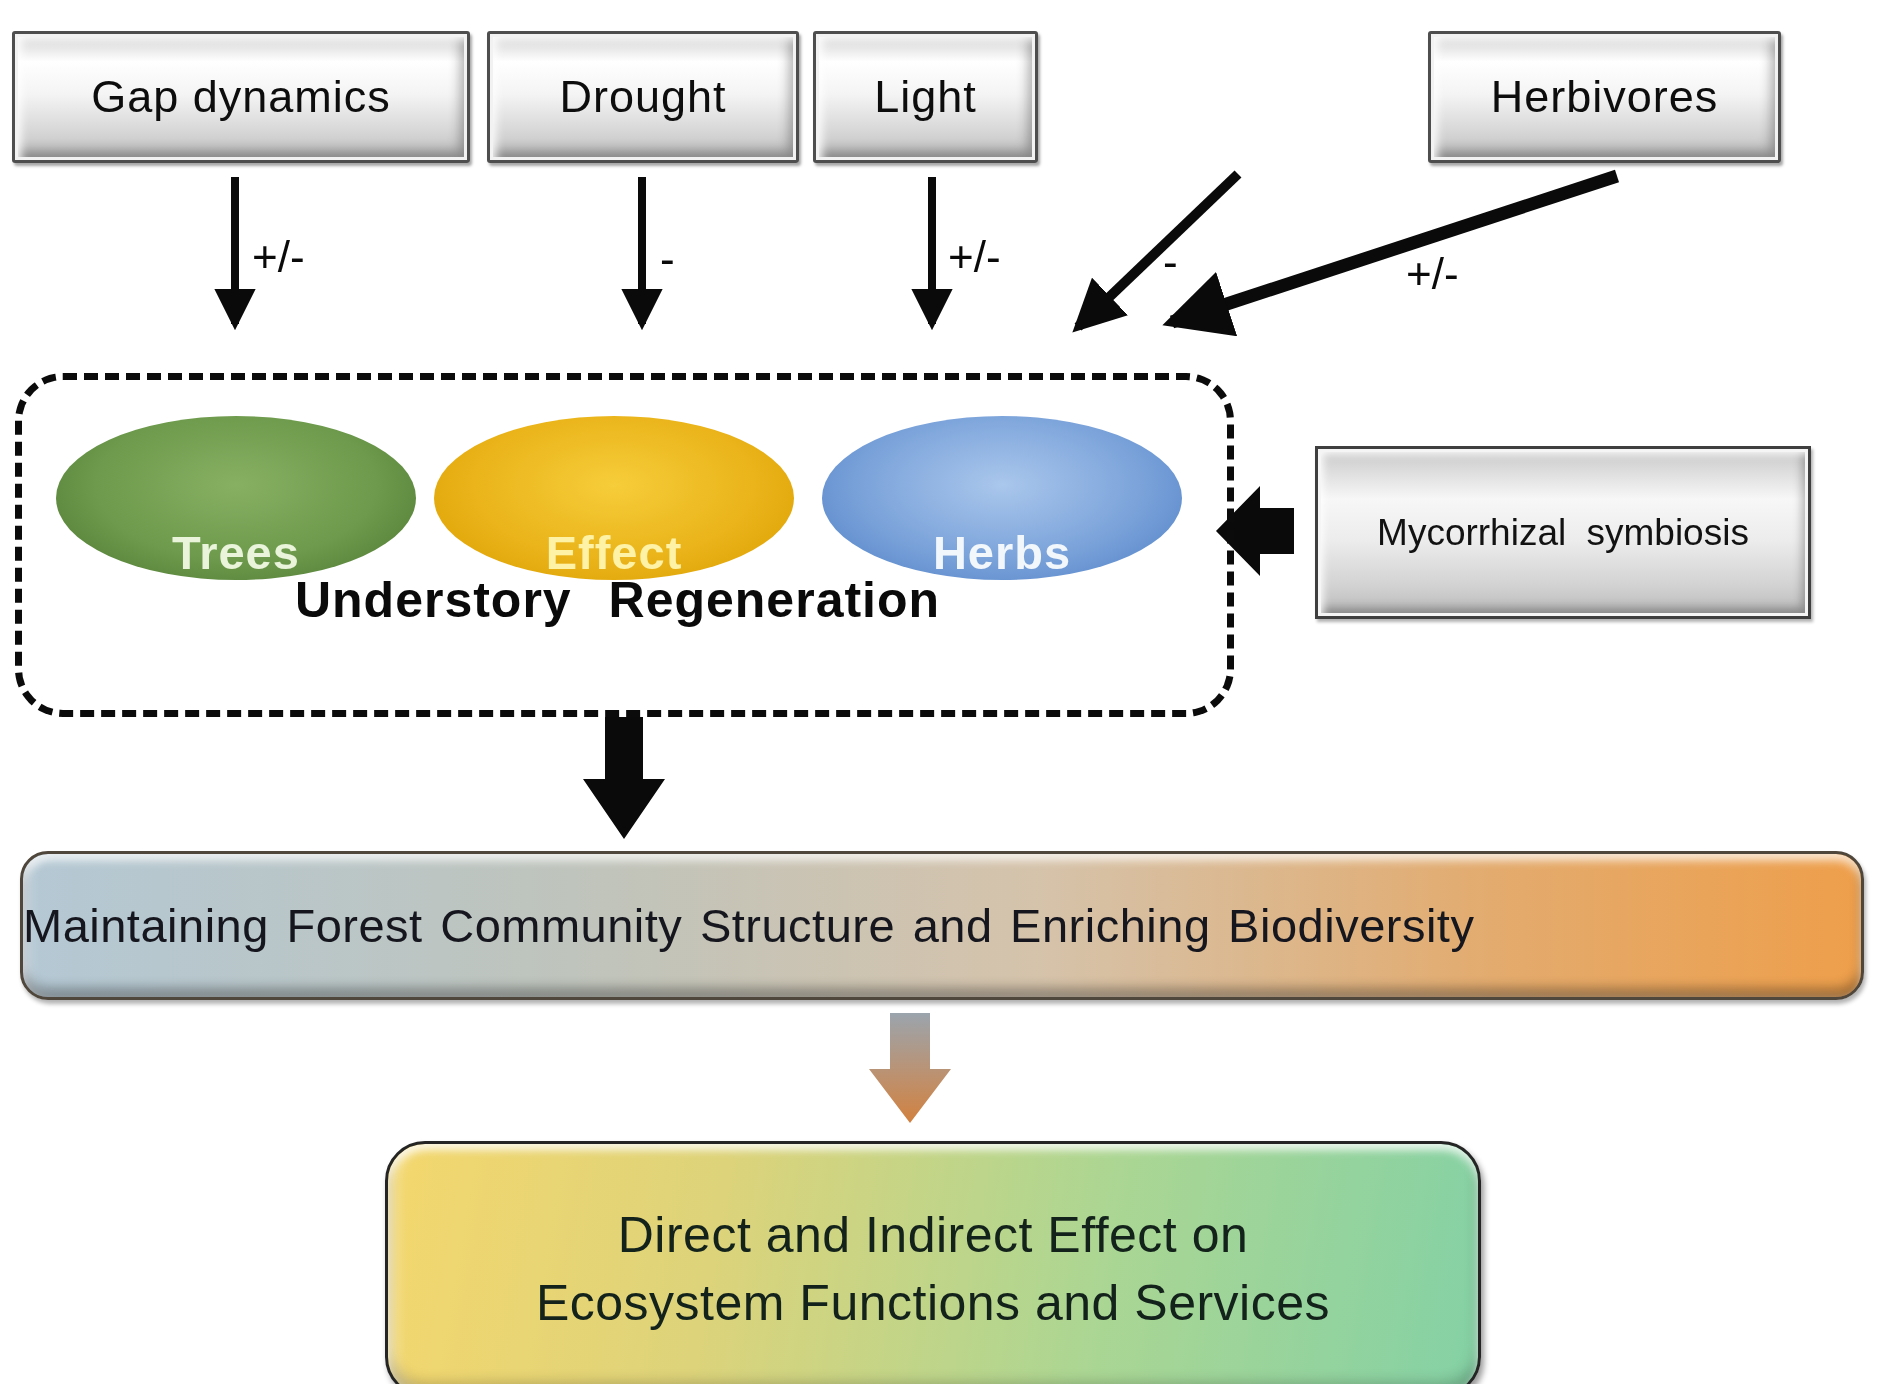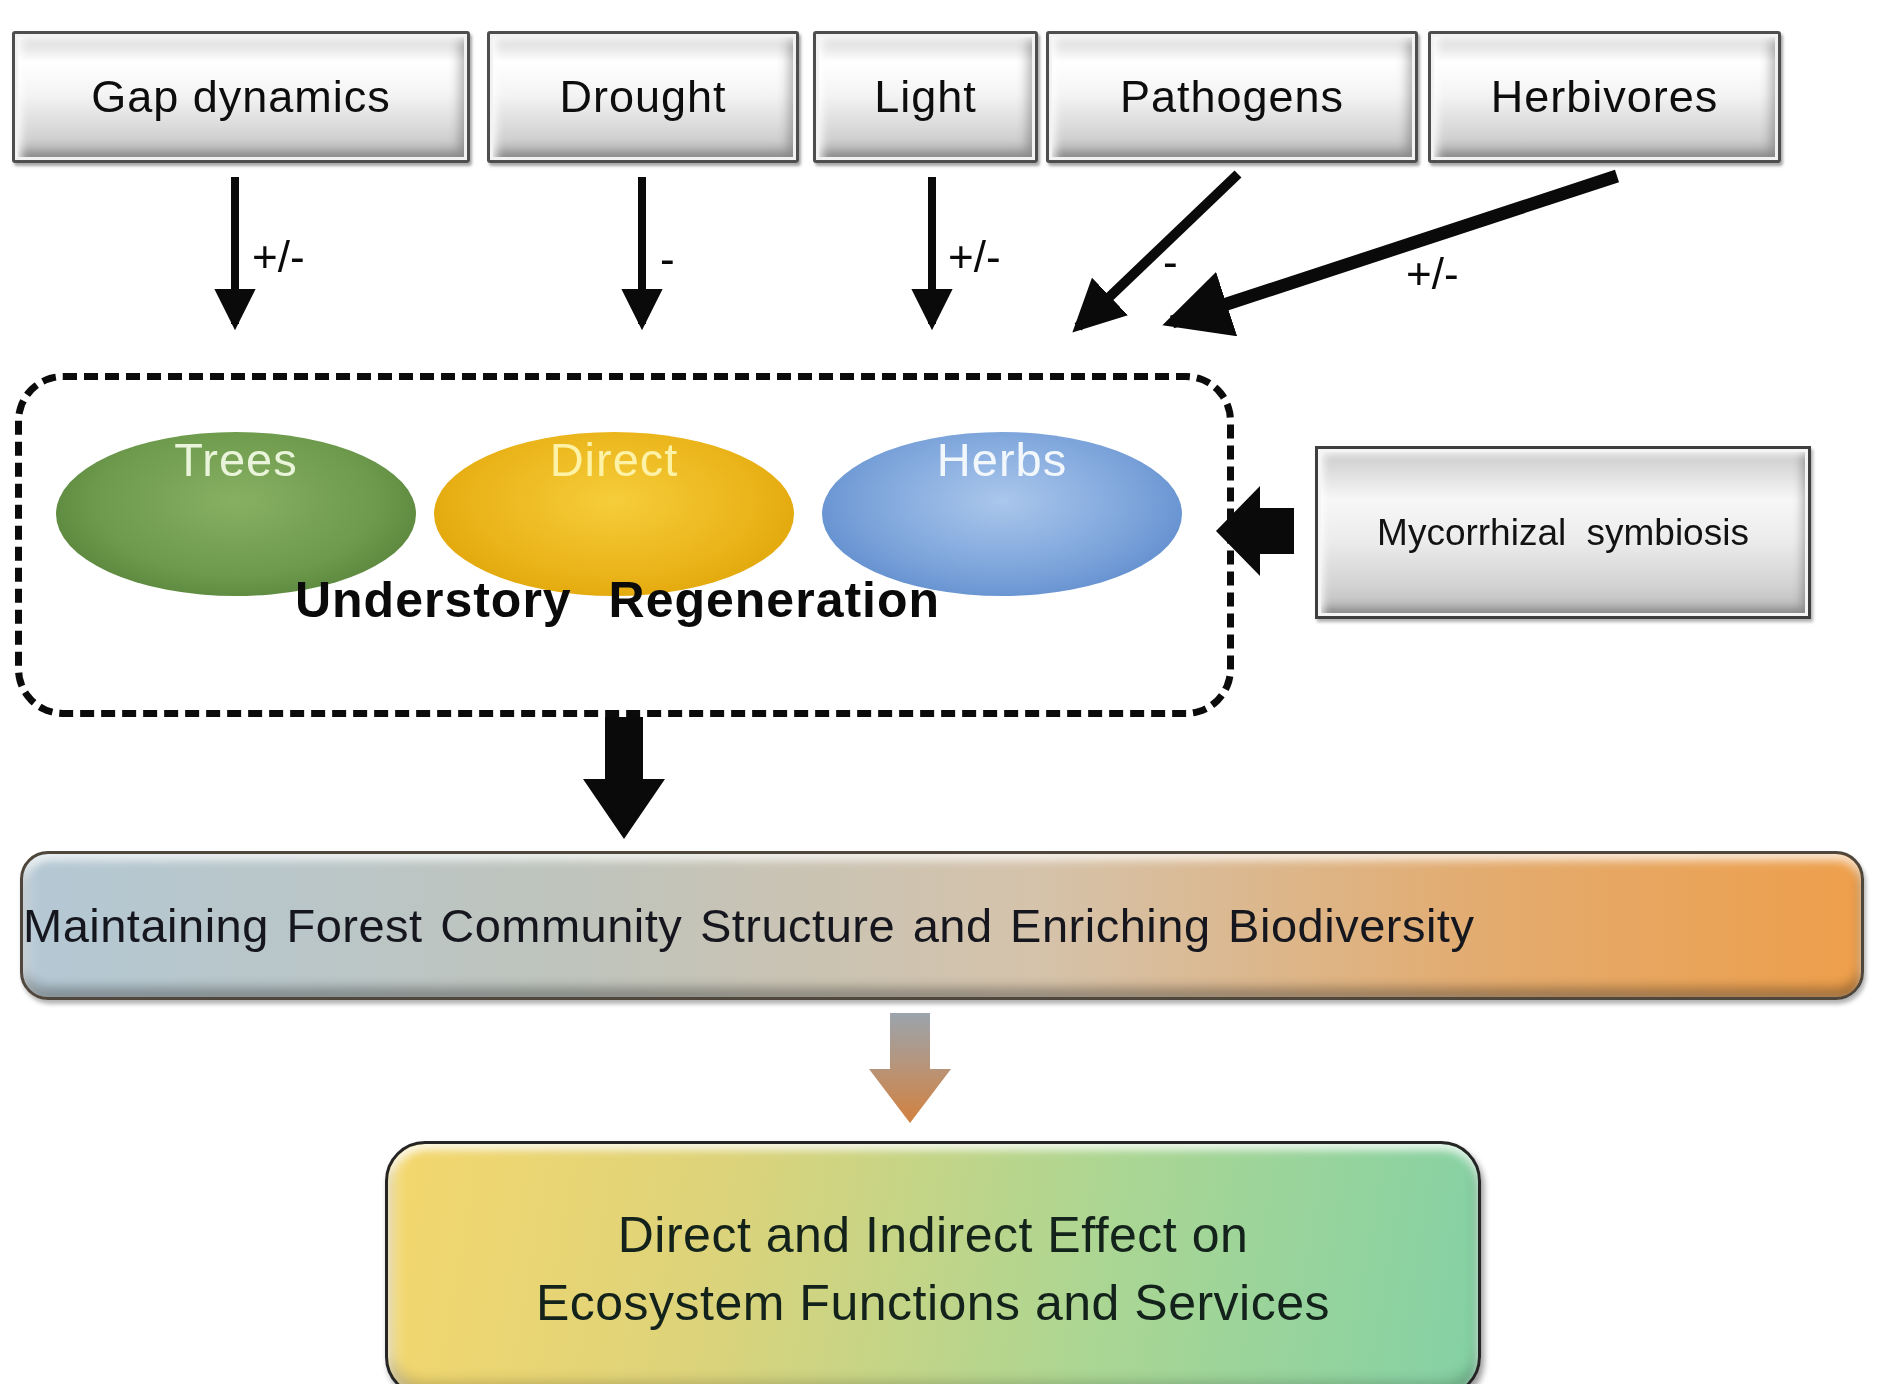--- a/index.html
+++ b/index.html
@@ -33,23 +33,23 @@
   .s3{left:948px;top:213px;}
   .s4{left:1163px;top:218px;}
   .s5{left:1406px;top:230px;}
 
   
   .dashedbox{
     position:absolute;left:15px;top:354px;width:1205px;height:330px;
     border:7px dashed #0b0b0b;border-radius:48px;background:transparent;
   }
   .ellipse{
-    position:absolute;top:413px;width:360px;height:164px;border-radius:50%;
-    display:flex;align-items:flex-start;justify-content:center;
-    font-size:47px;letter-spacing:1px;
+    position:absolute;top:397px;width:360px;height:164px;border-radius:50%;
+    display:flex;align-items:flex-end;justify-content:center;
+    font-size:47px;letter-spacing:1px;font-weight:bold;
   }
   .e-trees{left:56px;background:radial-gradient(ellipse at 50% 42%,#88b063 0%,#6d9a4c 55%,#4e7833 95%);color:#e9f4da;}
   .e-shrubs{left:434px;background:radial-gradient(ellipse at 50% 42%,#f6cd3a 0%,#eab41a 55%,#dc9e00 95%);color:#fdf2a6;}
   .e-herbs{left:822px;background:radial-gradient(ellipse at 50% 42%,#aac7ec 0%,#7ba3da 55%,#4f80c6 95%);color:#f2f7fc;}
 
   .ur-title{
     position:absolute;left:15px;top:552px;width:1205px;text-align:center;
     font-size:50px;font-weight:bold;color:#0a0a0a;word-spacing:22px;letter-spacing:1px;
   }
 
@@ -119,40 +119,37 @@
 
   <div class="btn3d b1">
     <span>Gap dynamics</span>
   </div>
   <div class="btn3d b2">
     <span>Drought</span>
   </div>
   <div class="btn3d b3">
     <span>Light</span>
   </div>
-  <div class="btn3d b4">
-    <span>Pathogens</span>
-  </div>
   <div class="btn3d b5">
     <span>Herbivores</span>
   </div>
 
   <div class="sign s1">+/-</div>
   <div class="sign s2">-</div>
   <div class="sign s3">+/-</div>
   <div class="sign s4">-</div>
   <div class="sign s5">+/-</div>
 
   <div class="dashedbox"></div>
 
   <div class="ellipse e-trees">
     <span>Trees</span>
   </div>
   <div class="ellipse e-shrubs">
-    <span>Direct</span>
+    <span>Effect</span>
   </div>
   <div class="ellipse e-herbs">
     <span>Herbs</span>
   </div>
 
   <div class="ur-title">Understory Regeneration</div>
 
   <div class="sidebox">
     <span class="l2">Mycorrhizal symbiosis</span>
   </div>

